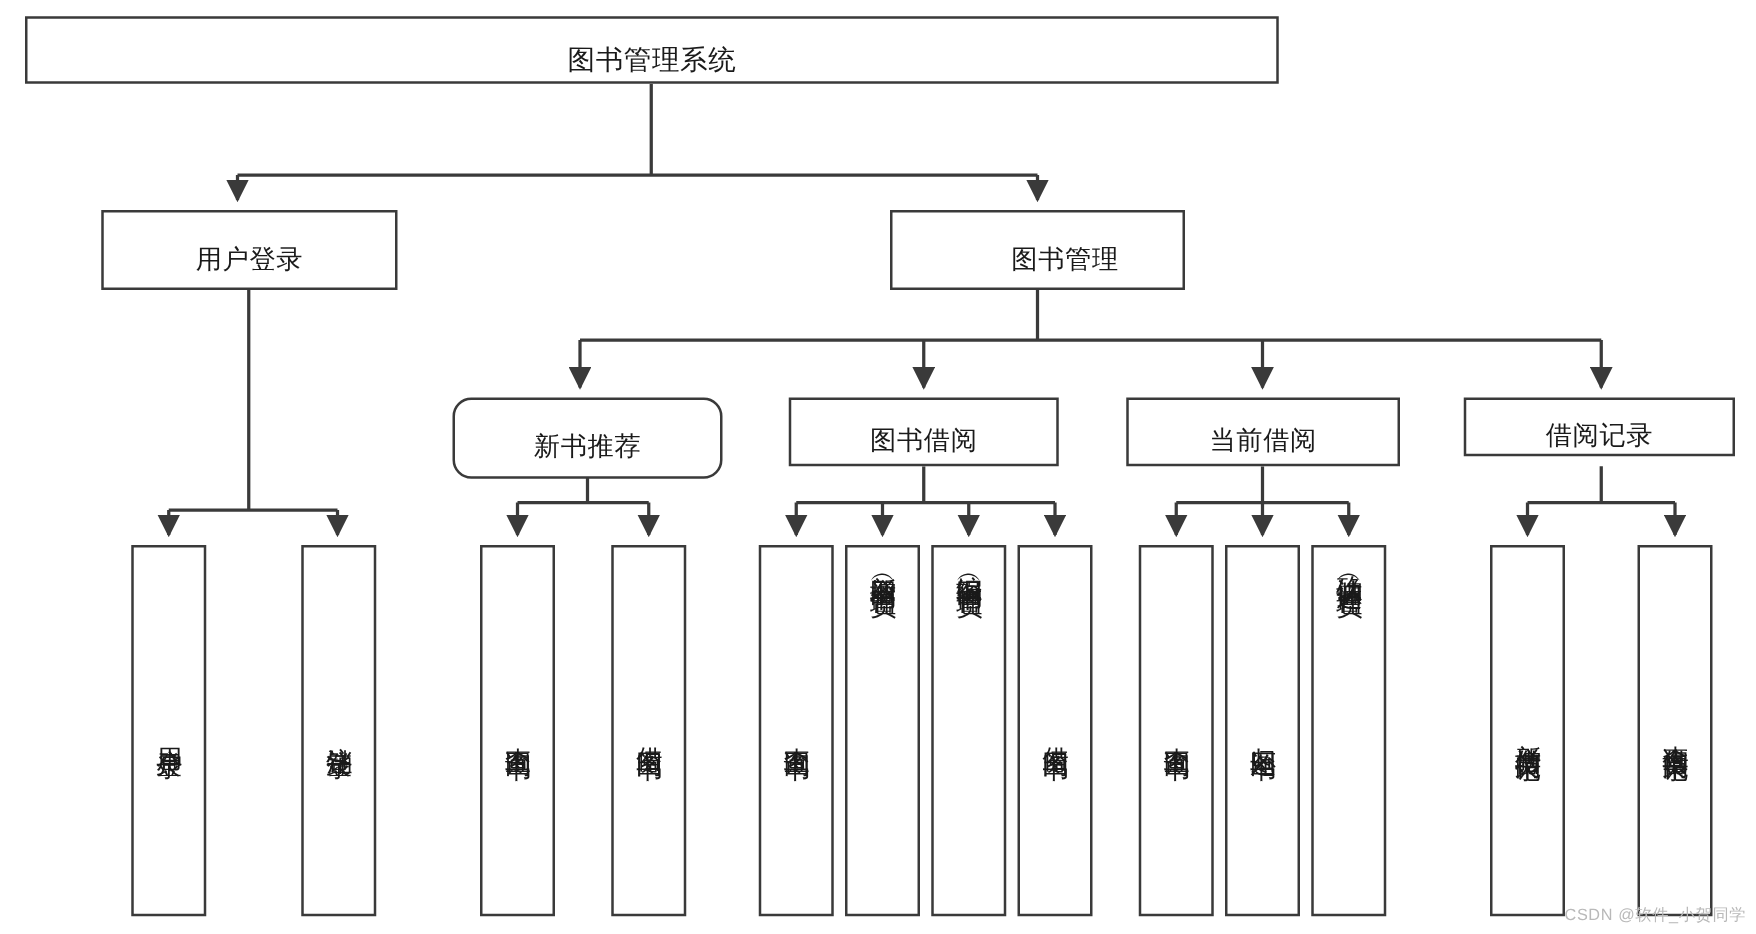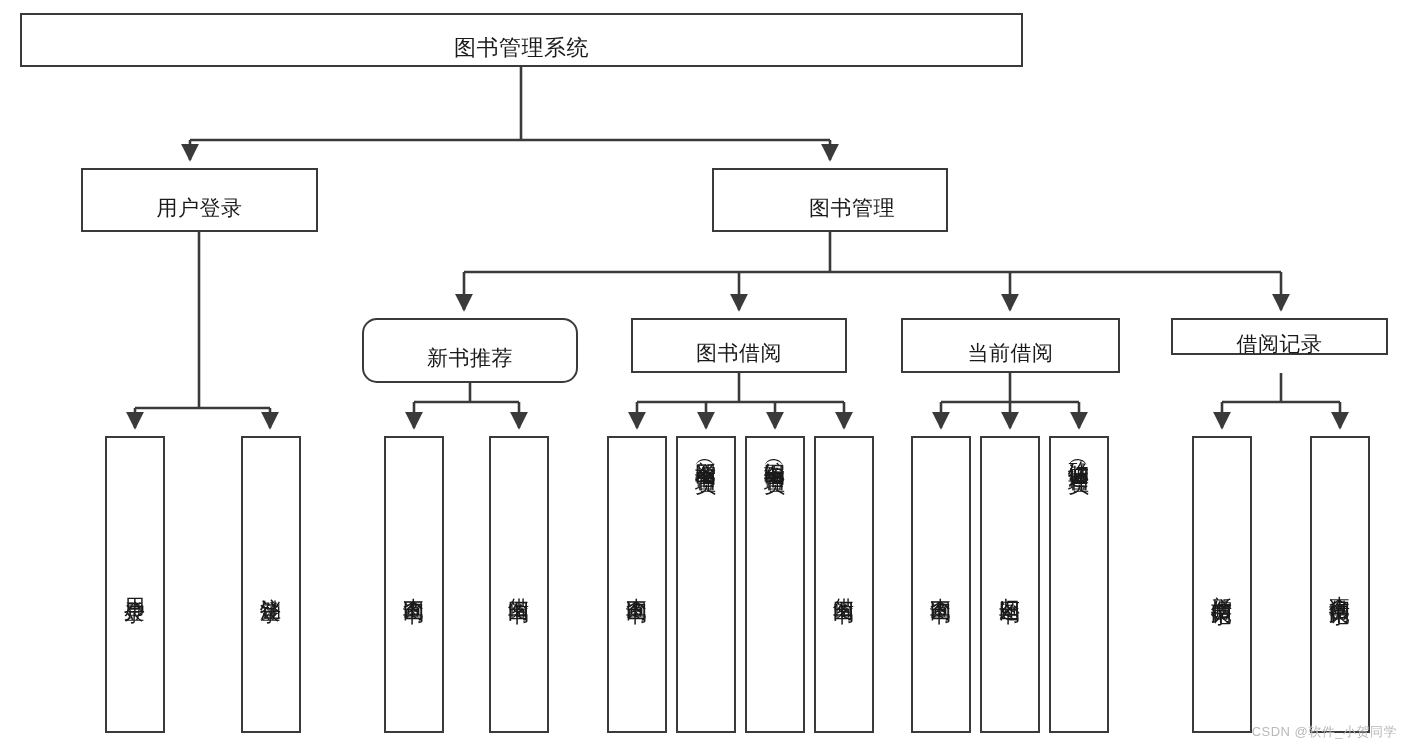--- a/index.html
+++ b/index.html
@@ -149,21 +149,21 @@
 
   <div class="node horiz" style="left:362px; top:318px; width:216px; height:65px;border-radius:15px;">
     <span class="label">新书推荐</span>
   </div>
   <div class="node horiz" style="left:631px; top:318px; width:216px; height:55px;">
     <span class="label">图书借阅</span>
   </div>
   <div class="node horiz" style="left:901px; top:318px; width:219px; height:55px;">
     <span class="label">当前借阅</span>
   </div>
-  <div class="node horiz" style="left:1171px; top:318px; width:217px; height:37px;">
+  <div class="node horiz" style="left:1171px; top:318px; width:217px; height:47px;">
     <span class="label">借阅记录</span>
   </div>
 
   <div class="node vert center-text" style="left:105px; top:436px; width:60px; height:297px;">
     <span class="label">用户登录</span>
   </div>
   <div class="node vert center-text" style="left:241px; top:436px; width:60px; height:297px;">
     <span class="label">注销登录</span>
   </div>
 

